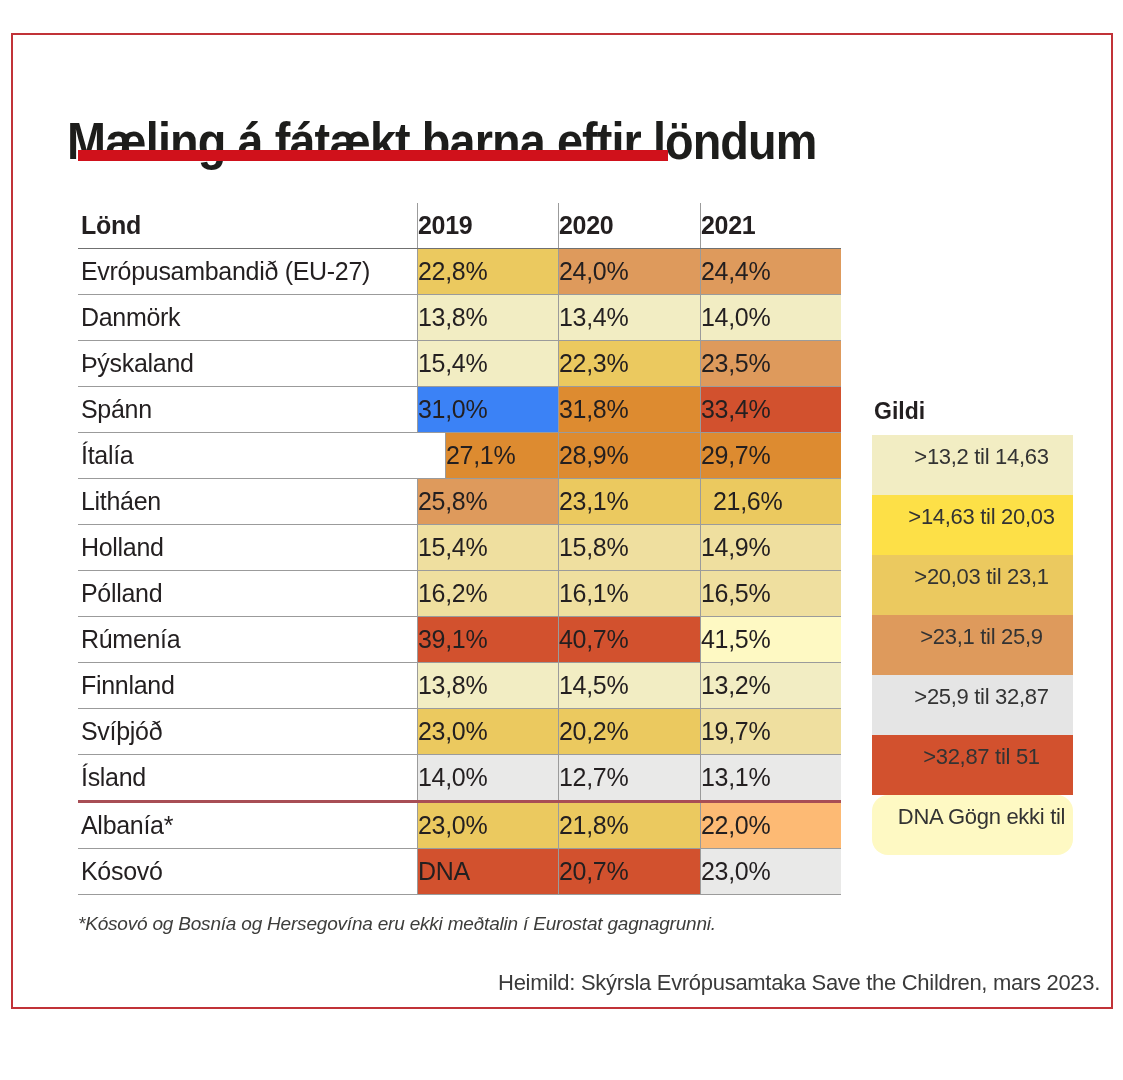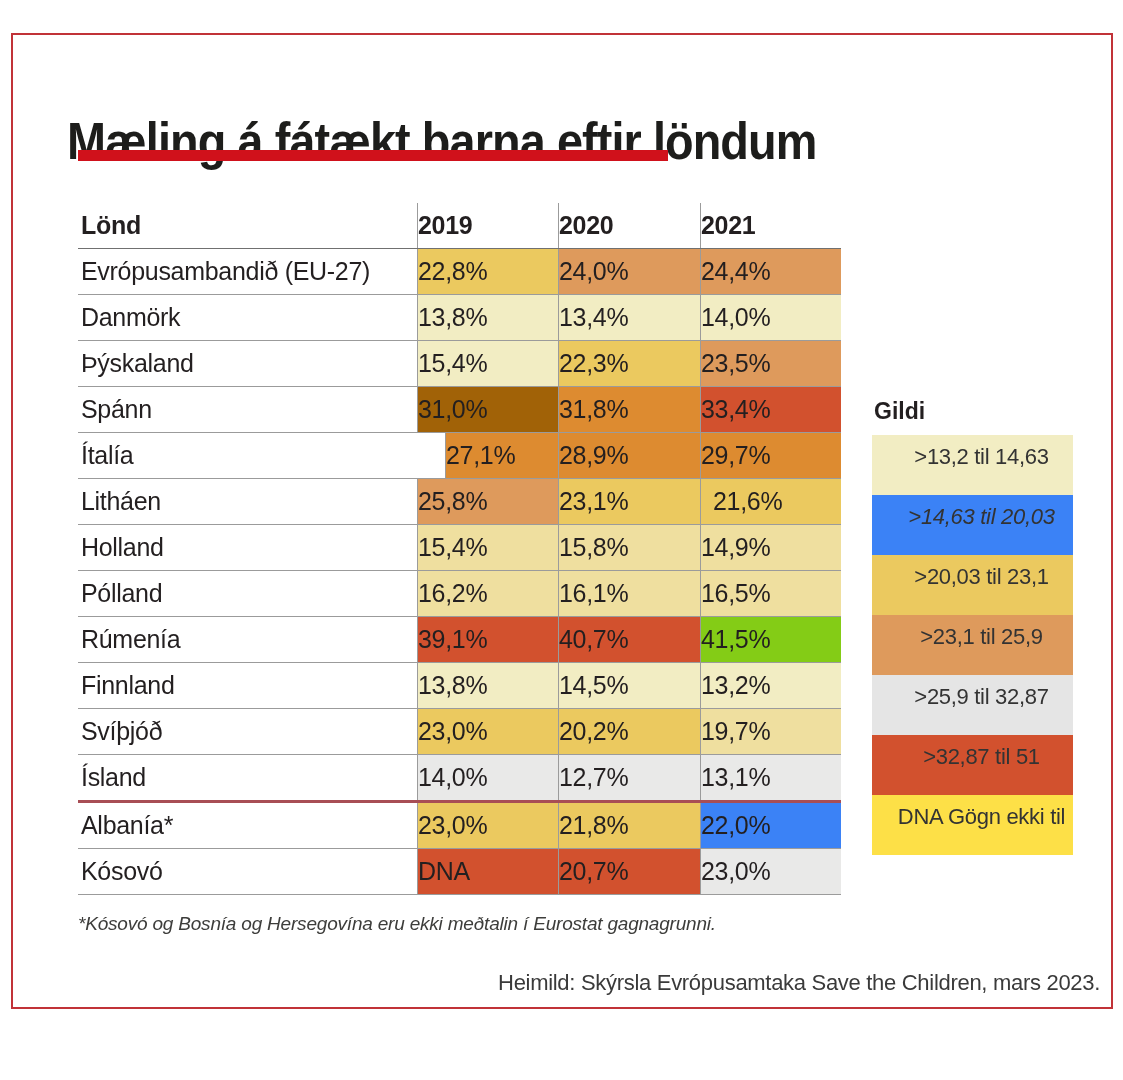--- a/index.html
+++ b/index.html
@@ -62,21 +62,21 @@
           <div class="cell val" style="background: rgb(242, 237, 195);">14,0%</div>
         </div>
         <div class="trow">
           <div class="cell country">Þýskaland</div>
           <div class="cell val" style="background: rgb(242, 237, 195);">15,4%</div>
           <div class="cell val" style="background: rgb(235, 201, 95);">22,3%</div>
           <div class="cell val" style="background: rgb(222, 154, 92);">23,5%</div>
         </div>
         <div class="trow">
           <div class="cell country">Spánn</div>
-          <div class="cell val" style="background: #a16207;">31,0%</div>
+          <div class="cell val" style="background: #3b82f6;">31,0%</div>
           <div class="cell val" style="background: rgb(221, 139, 48);">31,8%</div>
           <div class="cell val" style="background: rgb(210, 81, 46);">33,4%</div>
         </div>
         <div class="trow">
           <div class="cell country">Ítalía</div>
           <div class="cell val" style="background: rgb(221, 139, 48); margin-left: 28px;">27,1%</div>
           <div class="cell val" style="background: rgb(221, 139, 48);">28,9%</div>
           <div class="cell val" style="background: rgb(221, 139, 48);">29,7%</div>
         </div>
         <div class="trow">
@@ -94,21 +94,21 @@
         <div class="trow">
           <div class="cell country">Pólland</div>
           <div class="cell val" style="background: rgb(239, 223, 159);">16,2%</div>
           <div class="cell val" style="background: rgb(239, 223, 159);">16,1%</div>
           <div class="cell val" style="background: rgb(239, 223, 159);">16,5%</div>
         </div>
         <div class="trow">
           <div class="cell country">Rúmenía</div>
           <div class="cell val" style="background: rgb(210, 81, 46);">39,1%</div>
           <div class="cell val" style="background: rgb(210, 81, 46);">40,7%</div>
-          <div class="cell val" style="background: #84cc16;">41,5%</div>
+          <div class="cell val" style="background: #fef9c3;">41,5%</div>
         </div>
         <div class="trow">
           <div class="cell country">Finnland</div>
           <div class="cell val" style="background: rgb(242, 237, 195);">13,8%</div>
           <div class="cell val" style="background: rgb(242, 237, 195);">14,5%</div>
           <div class="cell val" style="background: rgb(242, 237, 195);">13,2%</div>
         </div>
         <div class="trow">
           <div class="cell country">Svíþjóð</div>
           <div class="cell val" style="background: rgb(235, 201, 95);">23,0%</div>
@@ -118,39 +118,39 @@
         <div class="trow sep-below">
           <div class="cell country">Ísland</div>
           <div class="cell val" style="background: rgb(233, 233, 232);">14,0%</div>
           <div class="cell val" style="background: rgb(233, 233, 232);">12,7%</div>
           <div class="cell val" style="background: rgb(233, 233, 232);">13,1%</div>
         </div>
         <div class="trow">
           <div class="cell country">Albanía*</div>
           <div class="cell val" style="background: rgb(235, 201, 95);">23,0%</div>
           <div class="cell val" style="background: rgb(235, 201, 95);">21,8%</div>
-          <div class="cell val" style="background: #3b82f6;">22,0%</div>
+          <div class="cell val" style="background: #fdba74;">22,0%</div>
         </div>
         <div class="trow">
           <div class="cell country">Kósovó</div>
           <div class="cell val" style="background: rgb(210, 81, 46);">DNA</div>
           <div class="cell val" style="background: rgb(210, 81, 46);">20,7%</div>
           <div class="cell val" style="background: rgb(233, 233, 232);">23,0%</div>
         </div>
       </div>
   </div>
 
   <div id="legend">
     <div class="legend-title">Gildi</div>
     <div id="legend-items">
         <div class="legend-item" style="background: rgb(242, 237, 195);">&gt;13,2 til 14,63</div>
-        <div class="legend-item" style="background: #3b82f6; font-style: italic;">&gt;14,63 til 20,03</div>
+        <div class="legend-item" style="background: #fde047;">&gt;14,63 til 20,03</div>
         <div class="legend-item" style="background: rgb(235, 201, 95);">&gt;20,03 til 23,1</div>
         <div class="legend-item" style="background: rgb(222, 154, 92);">&gt;23,1 til 25,9</div>
         <div class="legend-item" style="background: #e5e5e5;">&gt;25,9 til 32,87</div>
         <div class="legend-item" style="background: rgb(210, 81, 46);">&gt;32,87 til 51</div>
-        <div class="legend-item" style="background: #fde047;">DNA Gögn ekki til</div>
+        <div class="legend-item" style="background: #fef9c3; border-radius: 16px;">DNA Gögn ekki til</div>
       </div>
   </div>
 
   <div class="footnote">*Kósovó og Bosnía og Hersegovína eru ekki meðtalin í Eurostat gagnagrunni.</div>
   <div class="source">Heimild: Skýrsla Evrópusamtaka Save the Children, mars 2023.</div>
 </div>
 
 </body></html>

